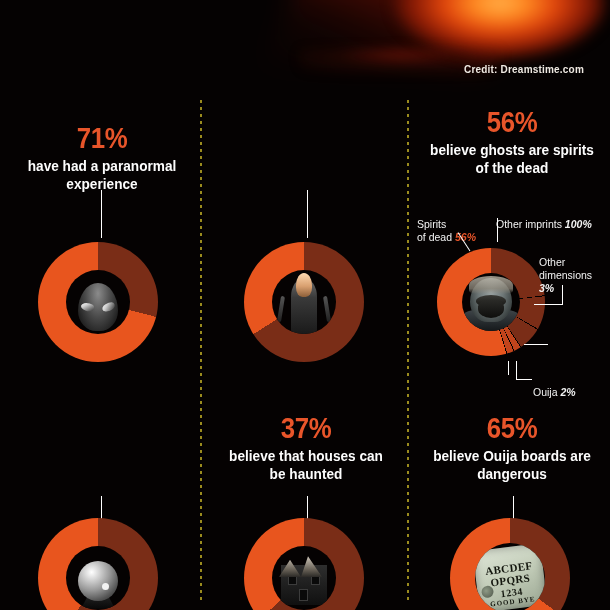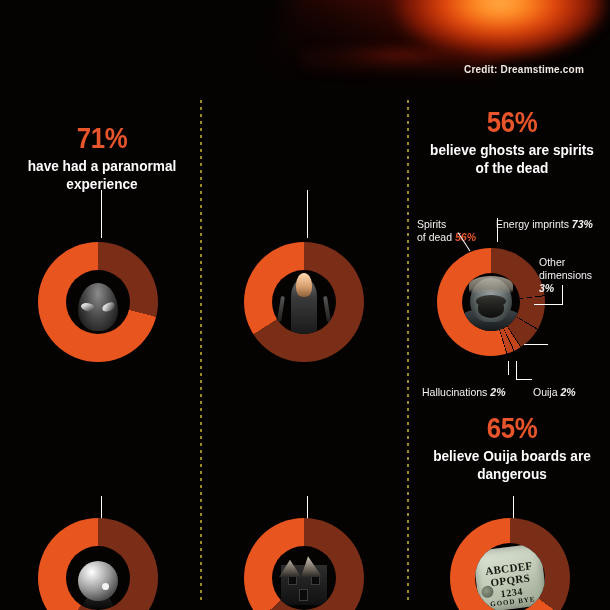--- a/index.html
+++ b/index.html
@@ -384,59 +384,61 @@
     </div>
   </div>
 
   <div class="callout" style="left:417px;top:205px;text-align:left;">
     <span>Spirits
 of dead </span><span class="val hl">56%</span>
   </div>
   <div class="lead-diag" style="left:458px;top:232px;width:22px;transform:rotate(57deg);"></div>
 
   <div class="callout" style="left:496px;top:205px;text-align:left;">
-    <span>Energy imprints </span><span class="val">73%</span>
+    <span>Other imprints </span><span class="val">100%</span>
   </div>
   <div class="lead-line" style="left:497px;top:218px;width:1px;height:24px;"></div>
 
   <div class="callout" style="left:539px;top:243px;text-align:left;">
     <span>Other
 dimensions
 </span><span class="val">3%</span>
   </div>
   <div class="lead-line" style="left:562px;top:285px;width:1px;height:19px;"></div>
   <div class="lead-line" style="left:534px;top:304px;width:29px;height:1px;"></div>
 
   <div class="lead-line" style="left:524px;top:344px;width:24px;height:1px;"></div>
 
   <div class="callout" style="left:533px;top:373px;text-align:left;">
     <span>Ouija </span><span class="val">2%</span>
   </div>
   <div class="lead-line" style="left:516px;top:379px;width:16px;height:1px;"></div>
   <div class="lead-line" style="left:516px;top:361px;width:1px;height:18px;"></div>
 
-  <div class="callout" style="left:422px;top:373px;text-align:left;">
-    <span>Hallucinations </span><span class="val">2%</span>
-  </div>
   <div class="lead-line" style="left:508px;top:361px;width:1px;height:14px;"></div>
 
   <div class="leader" style="left:101px;top:496px;height:24px;"></div>
   <div class="donut-wrap" style="left:38px;top:518px;">
     <div class="donut" style="background: conic-gradient(from 0deg, #7a2d17 0deg 212.4deg, #e8551e 212.4deg 360deg);">
       <div class="hole">
         <div class="hole-img">
           <div class="ball-stand"></div>
           <div class="ball">
             <div class="ball-glint"></div>
           </div>
         </div>
       </div>
     </div>
   </div>
 
+  <div class="panel p4">
+    <div class="pct">37%</div>
+    <div class="caption">believe that houses can
+be haunted</div>
+  </div>
   <div class="leader" style="left:307px;top:496px;height:24px;"></div>
   <div class="donut-wrap" style="left:244px;top:518px;">
     <div class="donut" style="background: conic-gradient(from 0deg, #7a2d17 0deg 226.8deg, #e8551e 226.8deg 360deg);">
       <div class="hole">
         <div class="hole-img">
           <div class="house">
             <div class="house-win" style="left:7px;top:8px;"></div>
             <div class="house-win" style="left:30px;top:8px;"></div>
             <div class="house-win" style="left:18px;top:24px;"></div>
           </div>

